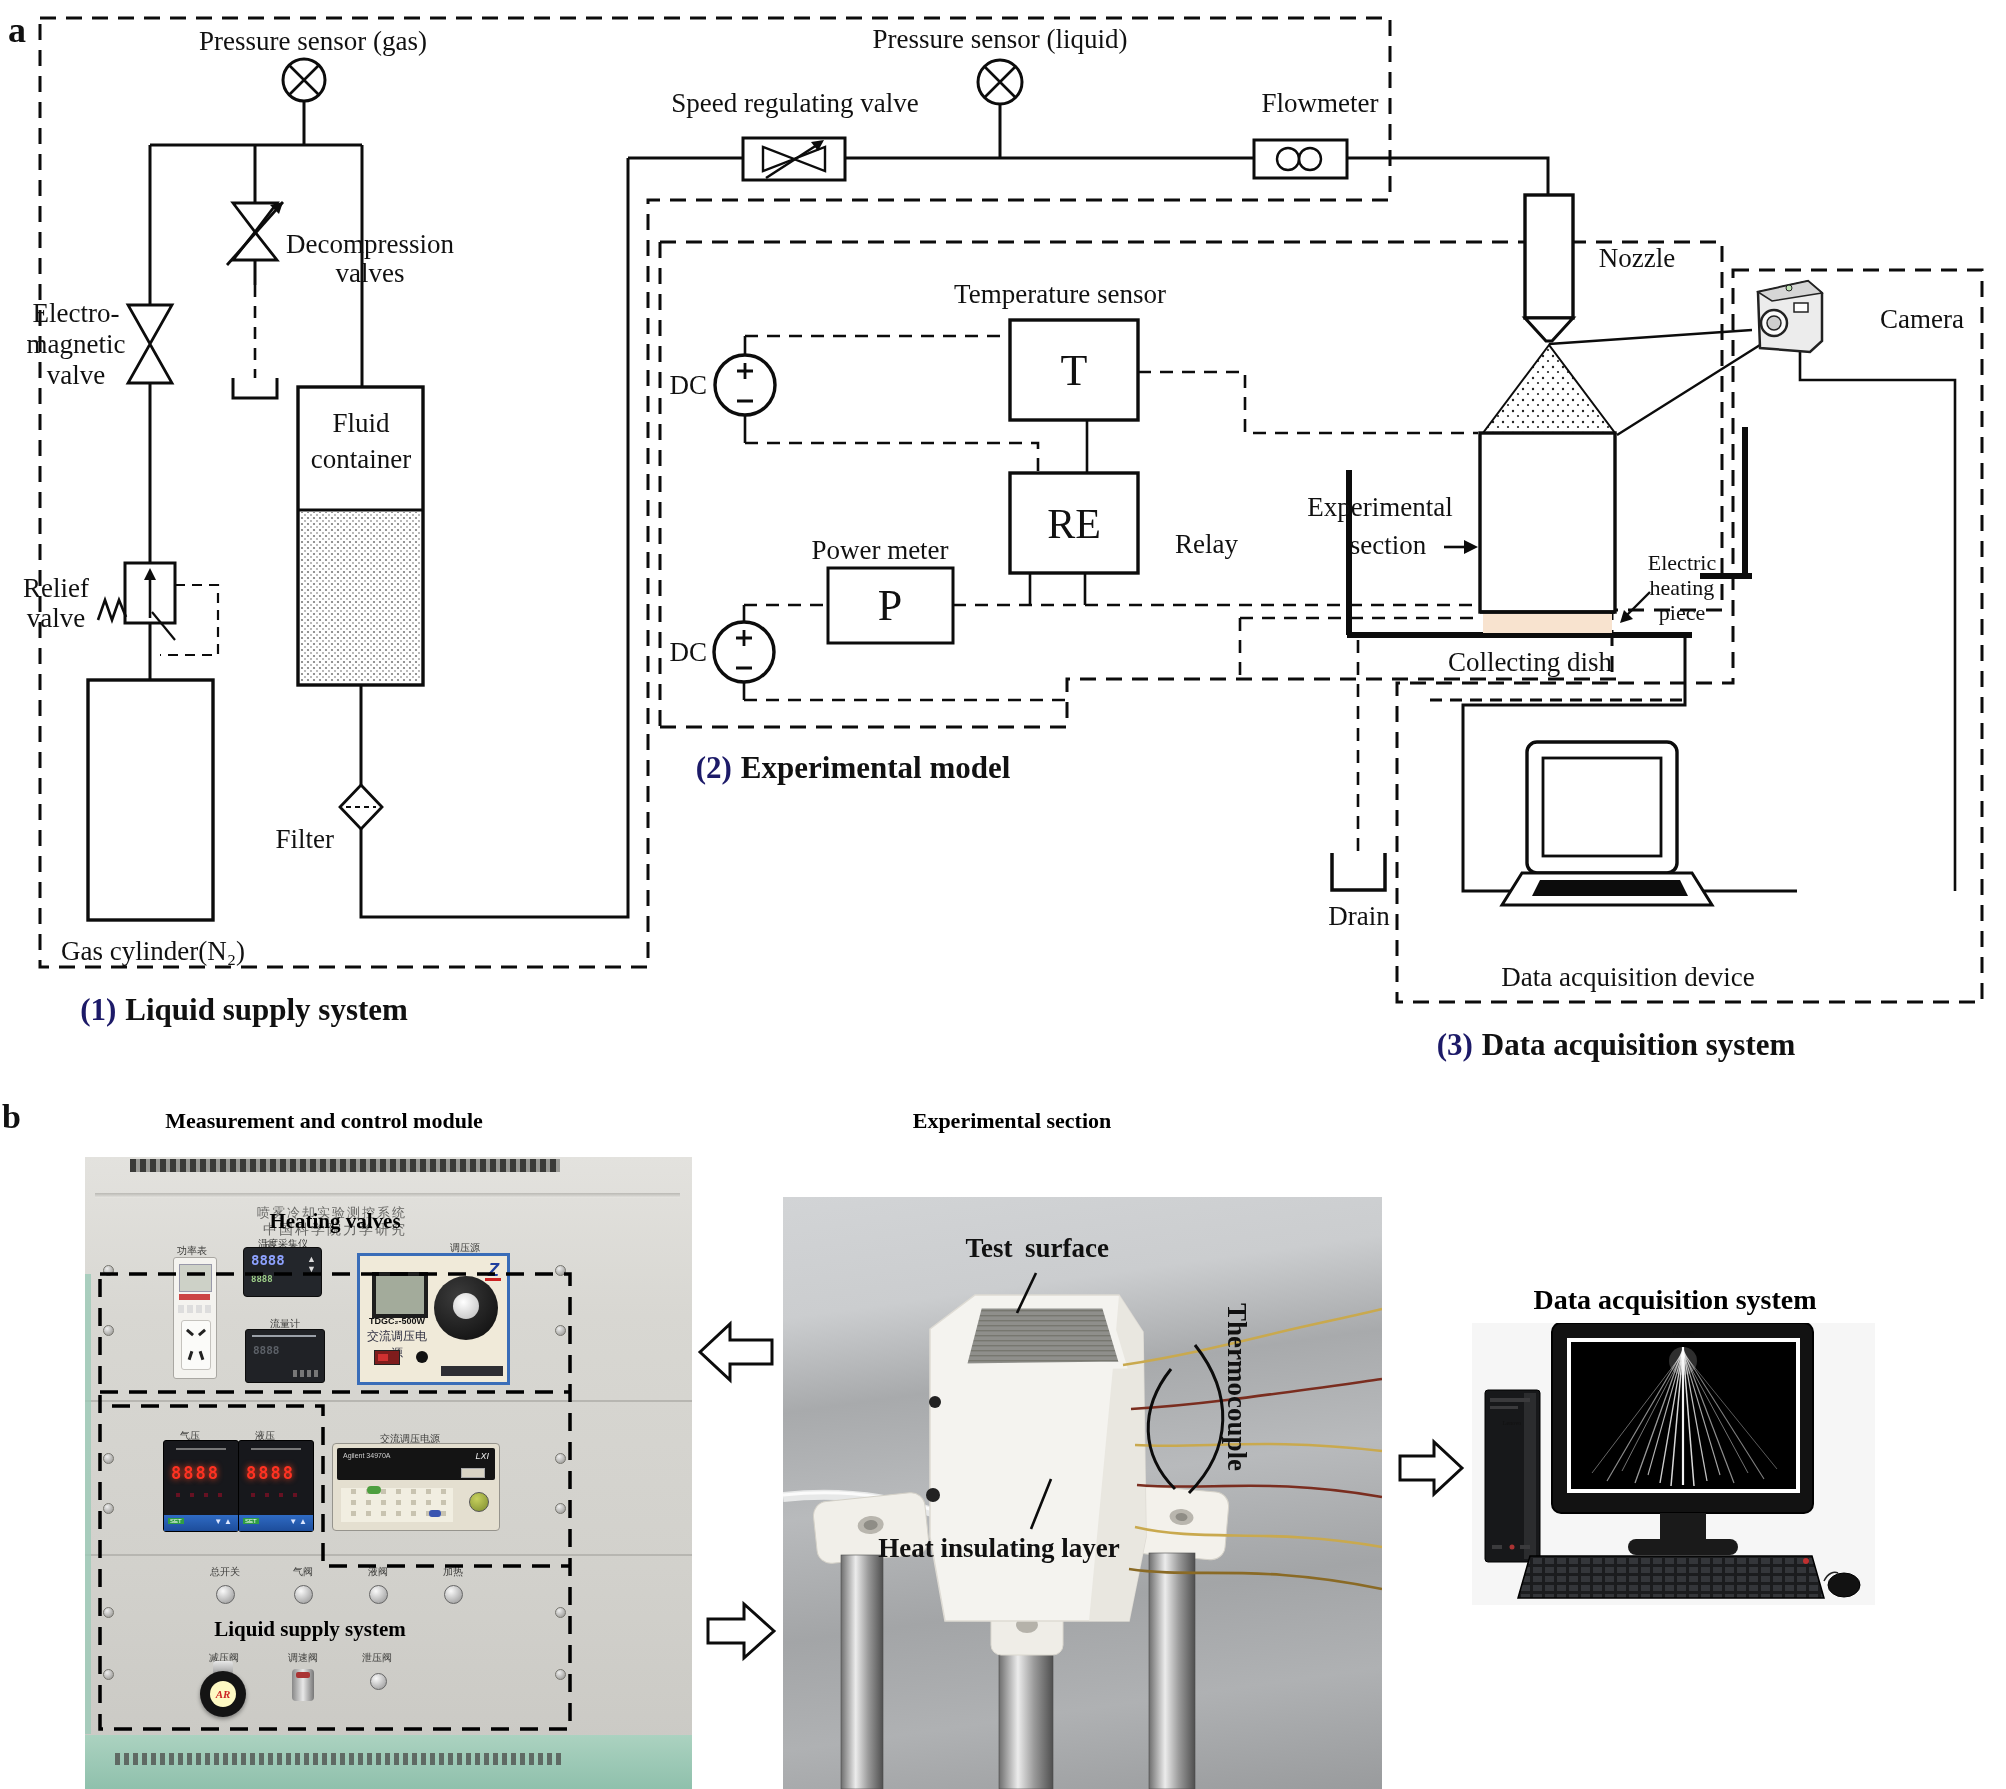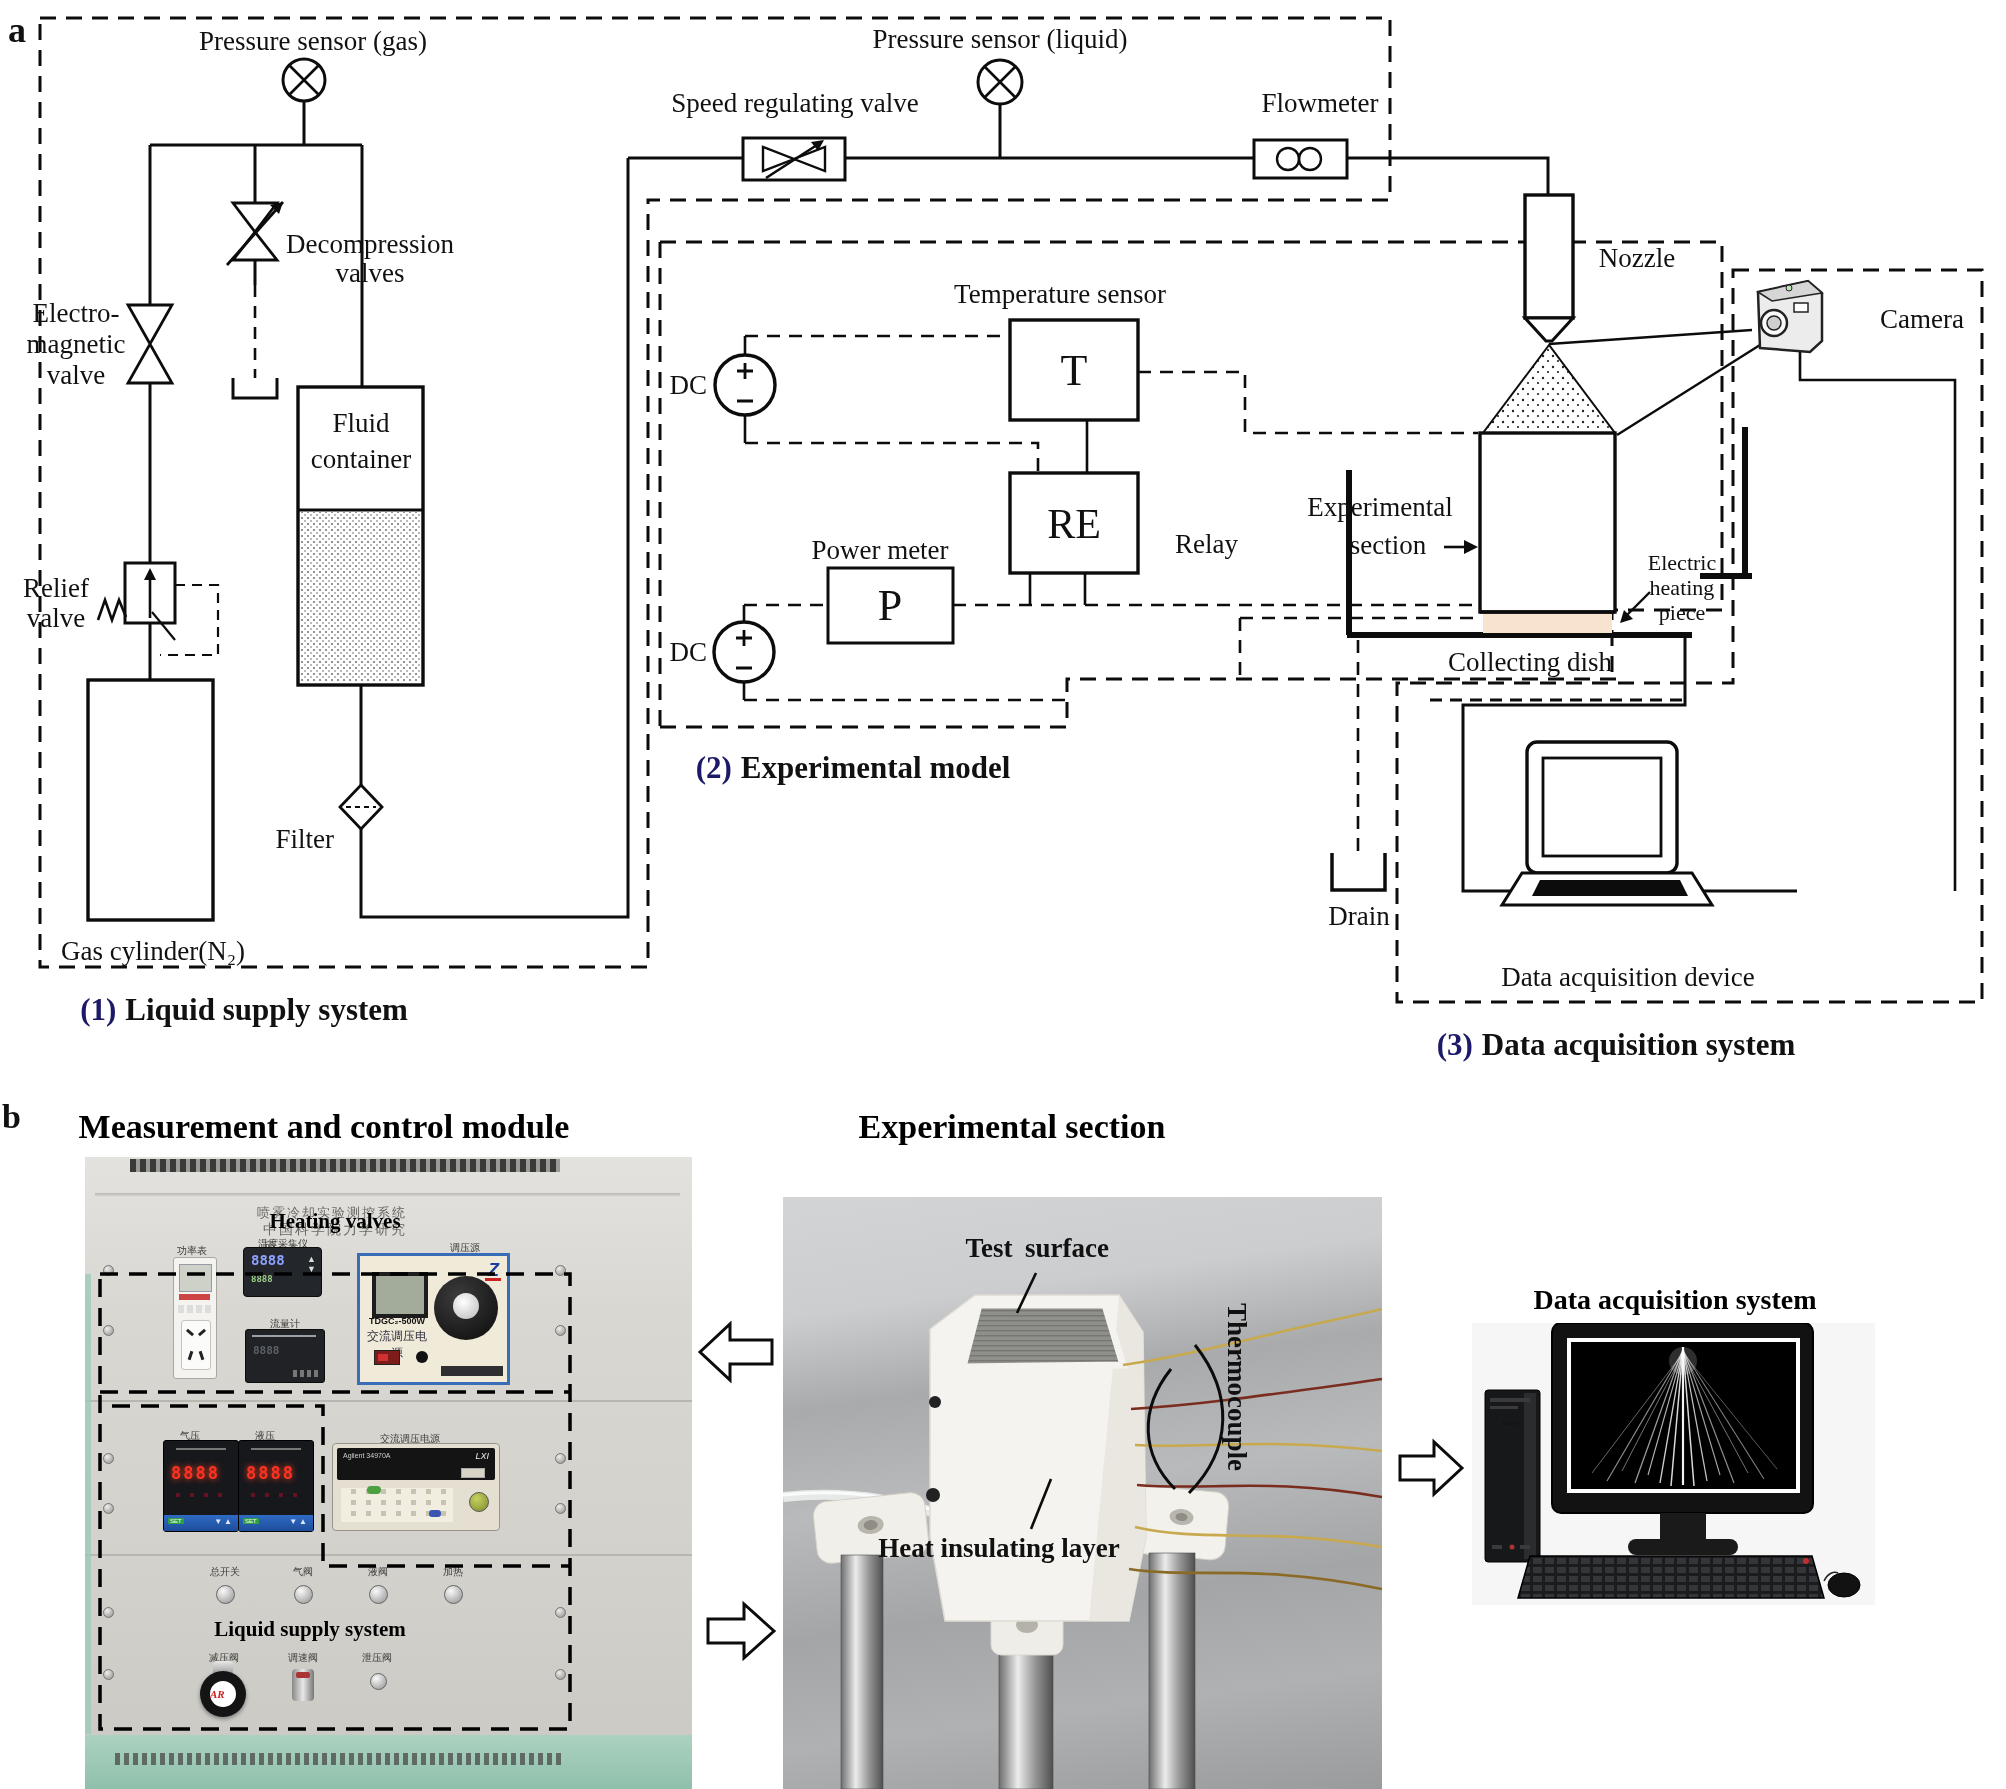--- a/index.html
+++ b/index.html
@@ -1,20 +1,20 @@
 <!DOCTYPE html>
 <html><head>
 <meta charset="utf-8">
 <style>
   html,body{margin:0;padding:0;background:#fff;}
   .page{position:relative;width:2006px;height:1789px;background:#fff;overflow:hidden;
         font-family:"Liberation Serif","DejaVu Serif",serif;color:#111;}
   .abs{position:absolute;}
   svg text{font-family:"Liberation Serif","DejaVu Serif",serif;fill:#111;}
-  .ttl{font-weight:bold;font-size:34px;text-align:center;color:#000;}
+  .ttl{font-weight:bold;font-size:22px;text-align:center;color:#000;}
   .plabel{font-weight:bold;font-size:34px;}
   
   .photo1{left:85px;top:1157px;width:607px;height:632px;
           background:linear-gradient(180deg,#e3e2de 0%,#d8d7d2 25%,#d2d1cc 65%,#c9c8c3 100%);}
   .vent{left:45px;top:2px;width:430px;height:13px;
         background:repeating-linear-gradient(90deg,#3a3a38 0 6px,#9a9a96 6px 10px);}
   .bevel{left:10px;top:36px;width:585px;height:5px;background:linear-gradient(180deg,#b9b8b3,#e8e7e3);}
   .seam{left:0;width:607px;height:2px;background:#b7b6b1;}
   .cnline{color:#4a4a48;text-align:left;letter-spacing:2px;opacity:.8;}
   .hm{font-weight:bold;font-size:21px;text-align:center;color:#000;}
@@ -342,21 +342,21 @@
     <div class="abs silverbtn" style="left:359px;top:428px"></div>
 
     <div class="abs lss" style="left:110px;top:460px;width:230px">Liquid supply system</div>
 
     <div class="abs lblcn" style="left:109px;top:494px;width:60px">减压阀</div>
     <div class="abs lblcn" style="left:188px;top:494px;width:60px">调速阀</div>
     <div class="abs lblcn" style="left:262px;top:494px;width:60px">泄压阀</div>
 
     <div class="abs" style="left:128px;top:504px;width:20px;height:14px;background:linear-gradient(180deg,#e8e8e8,#9a9a9a);border-radius:3px"></div>
     <div class="abs" style="left:115px;top:514px;width:46px;height:46px;border-radius:50%;background:#141414;box-shadow:0 2px 4px rgba(0,0,0,.4)">
-      <div class="abs" style="left:10px;top:10px;width:26px;height:26px;border-radius:50%;background:#ffffff;text-align:left;font-weight:bold;font-style:italic;font-size:11px;line-height:26px;color:#c22">AR</div>
+      <div class="abs" style="left:10px;top:10px;width:26px;height:26px;border-radius:50%;background:#fef9c3;text-align:center;font-weight:bold;font-style:italic;font-size:11px;line-height:26px;color:#c22">AR</div>
     </div>
     <div class="abs" style="left:207px;top:512px;width:22px;height:32px;background:linear-gradient(90deg,#888,#e8e8e8,#777);border-radius:4px">
       <div class="abs" style="left:4px;top:3px;width:14px;height:6px;background:#a33;border-radius:2px"></div>
     </div>
     <div class="abs silverbtn" style="left:285px;top:516px;width:15px;height:15px"></div>
 
     <div class="abs greenband">
       <div class="abs" style="left:30px;top:18px;width:450px;height:12px;background:repeating-linear-gradient(90deg,#4a4a48 0 5px,transparent 5px 9px);opacity:.75"></div>
     </div>
 

